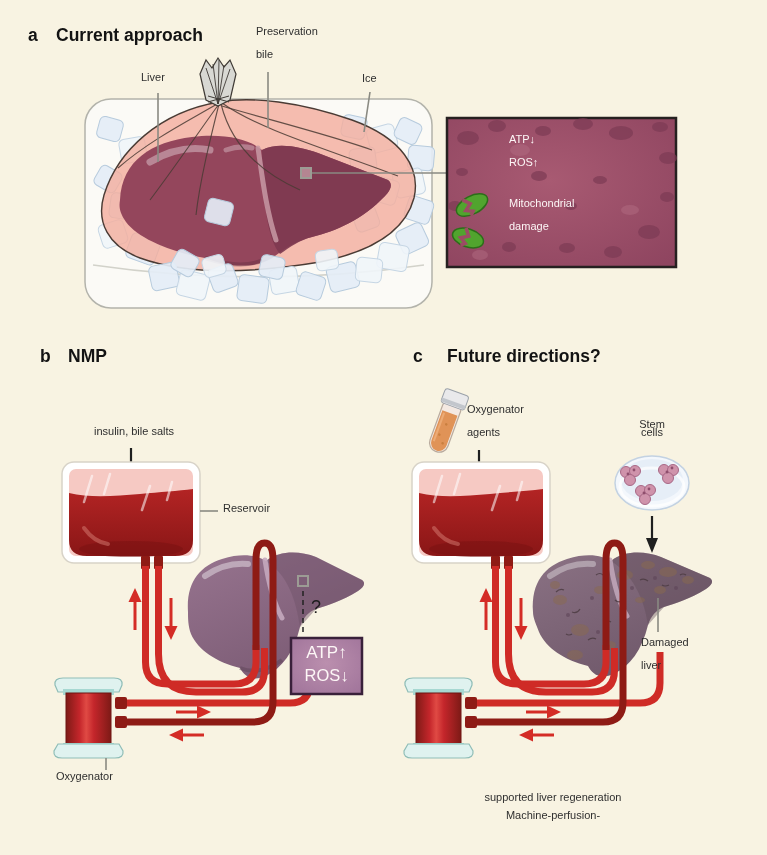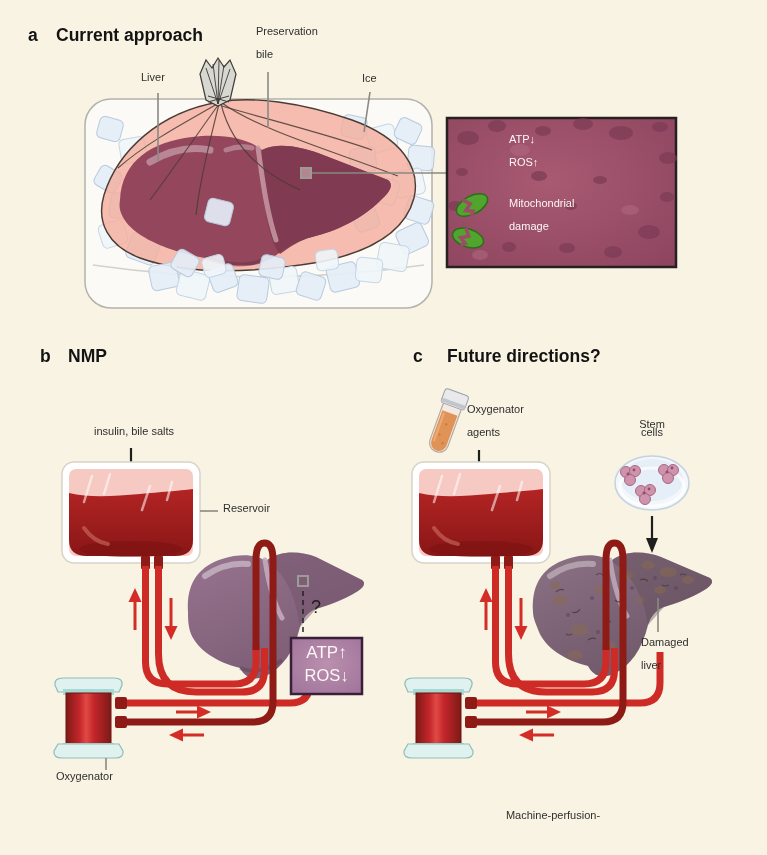--- a/index.html
+++ b/index.html
@@ -395,15 +395,16 @@
 
 <div class="txt bold" style="left:413px;top:345px;">c</div>
 <div class="txt bold" style="left:447px;top:345px;">Future directions?</div>
 <div class="txt" style="left:467px;top:402px;">Oxygenator</div>
 <div class="txt" style="left:467px;top:425px;">agents</div>
 <div class="txt ctr" style="left:600px;top:402px;width:104px;margin-top:15px;">Stem</div>
 <div class="txt ctr" style="left:600px;top:425px;width:104px;">cells</div>
 <div class="txt" style="left:641px;top:635px;">Damaged</div>
 <div class="txt" style="left:641px;top:658px;">liver</div>
 <div class="txt ctr" style="left:398px;top:808px;width:310px;">Machine-perfusion-</div>
+<div class="txt ctr" style="left:398px;top:790px;width:310px;">supported liver regeneration</div>
 
 
 </div>
 
 </body></html>

